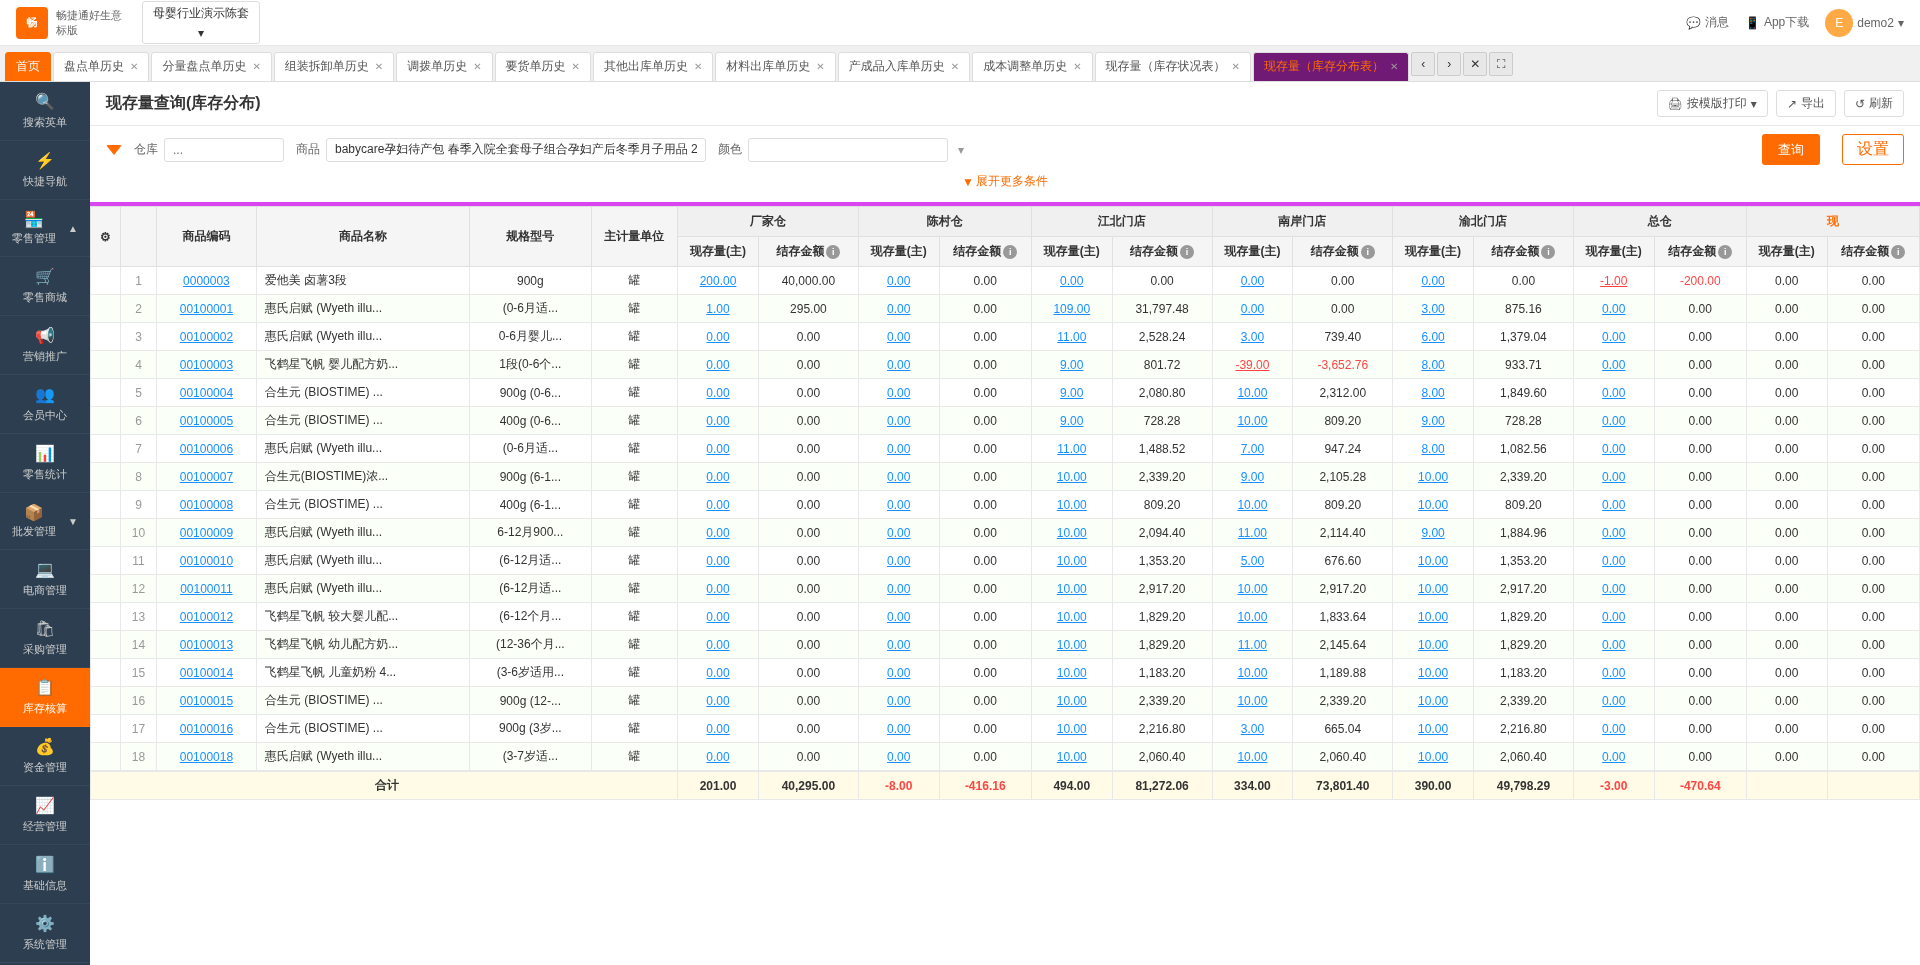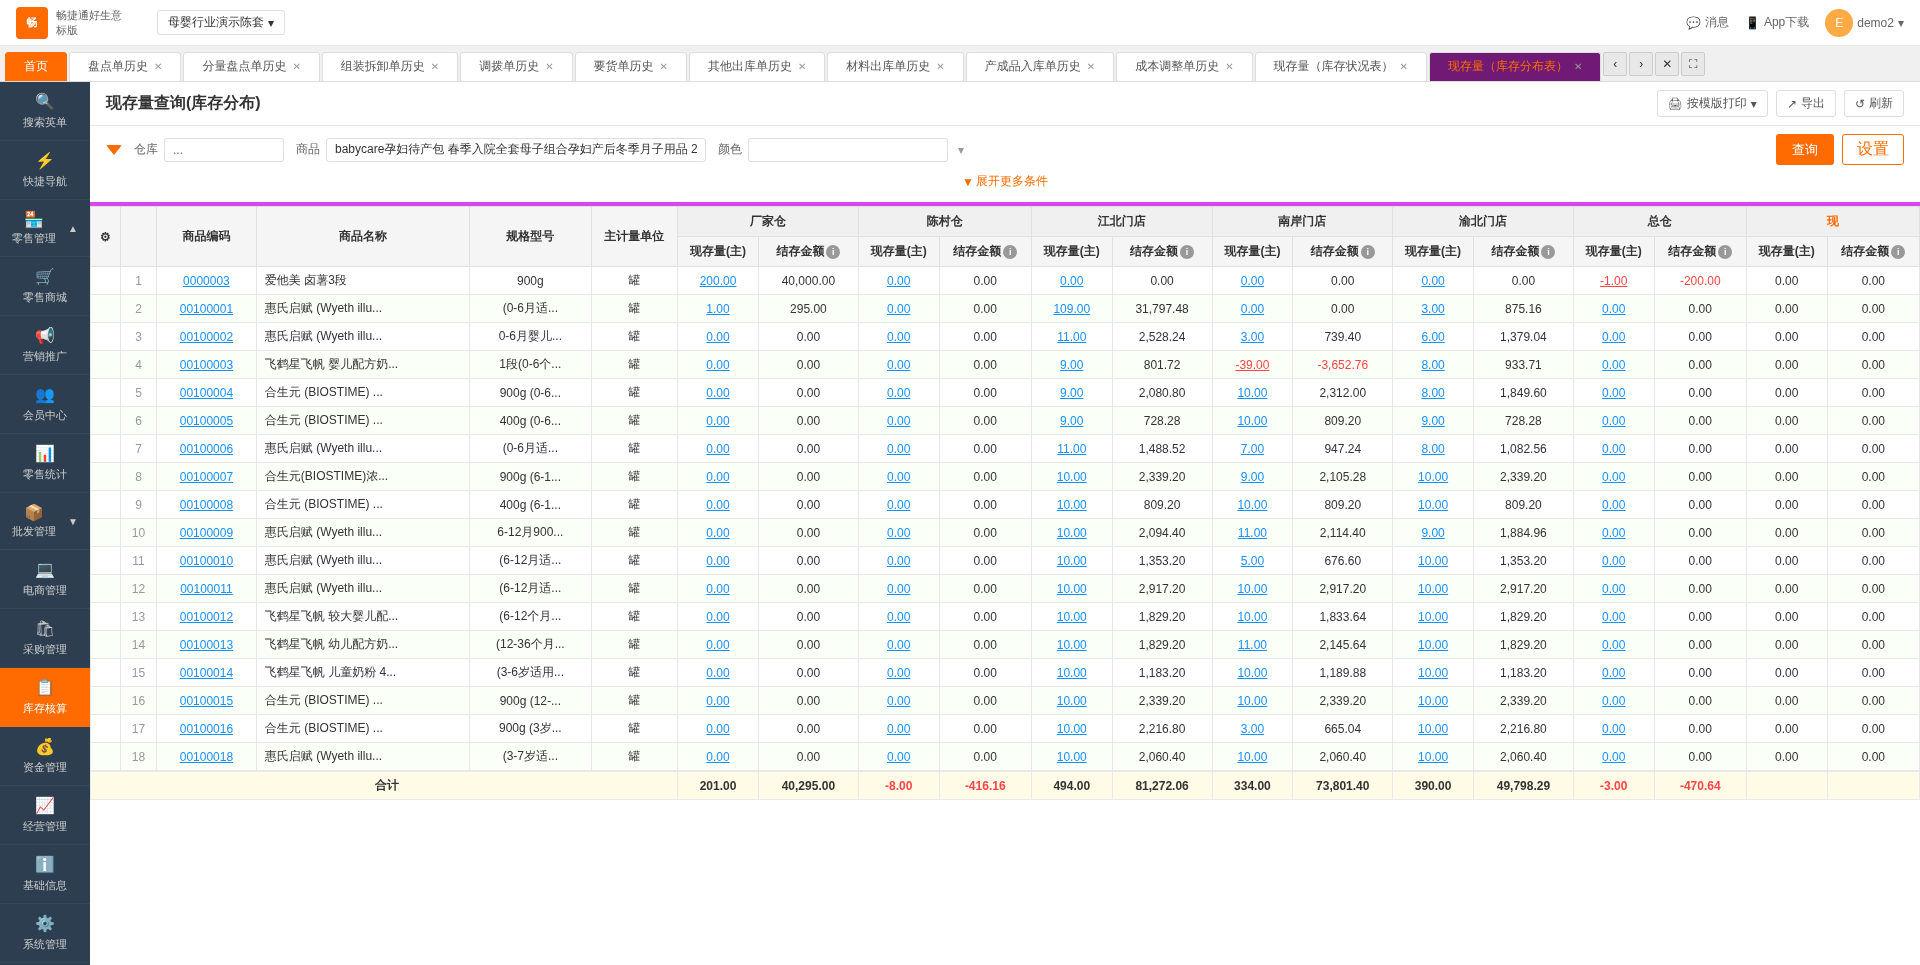--- a/index.html
+++ b/index.html
@@ -18,21 +18,21 @@
     .top-action { display: flex; align-items: center; gap: 4px; color: #666; font-size: 12px; cursor: pointer; }
     .avatar { width: 28px; height: 28px; border-radius: 50%; background: #ffaa44; display: flex; align-items: center; justify-content: center; color: #fff; font-size: 12px; }
     
     
     .tab-bar {
       display: flex; align-items: center; background: #f0f0f0;
       height: 36px; padding: 0 4px; gap: 0; overflow: hidden;
       border-bottom: 1px solid #ddd;
     }
     .tab-item {
-      display: flex; align-items: center; padding: 0 18px; height: 30px;
+      display: flex; align-items: center; padding: 0 10px; height: 30px;
       background: #fff; border: 1px solid #ddd; border-radius: 3px 3px 0 0;
       margin: 0 1px; white-space: nowrap; font-size: 12px; color: #555;
       cursor: pointer; gap: 4px; position: relative; top: 3px;
     }
     .tab-item.active { background: #701a75; color: #ff6b00; border-bottom: 1px solid #fff; z-index: 2; }
     .tab-item .close-btn { color: #999; font-size: 10px; margin-left: 2px; }
     .tab-home { background: #ff6b00; color: #fff; border-color: #ff6b00; }
     .tab-nav-btn { width: 24px; height: 24px; background: #e8e8e8; border: 1px solid #ccc; display: flex; align-items: center; justify-content: center; cursor: pointer; border-radius: 2px; margin: 0 1px; }
     
     
@@ -126,21 +126,21 @@
 <div class="top-bar">
   <div class="logo-area">
     <div class="logo-icon">
       
       畅
     </div>
     <div class="logo-text">
       <div>畅捷通好生意</div>
       <div>标版</div>
     </div>
-    <div style="display:flex;align-items:center;gap:4px;margin-left:27px;border:1px solid #ddd;border-radius:3px;padding:3px 10px;cursor:pointer;">
+    <div style="display:flex;align-items:center;gap:4px;margin-left:12px;border:1px solid #ddd;border-radius:3px;padding:3px 10px;cursor:pointer;flex-direction:column;">
       <span>母婴行业演示陈套</span>
       <span>▾</span>
     </div>
   </div>
   <div class="top-right">
     <div class="top-action">
       <span>💬</span>
       <span>消息</span>
     </div>
     <div class="top-action">
@@ -320,21 +320,21 @@
           <span class="filter-label">商品</span>
           <input class="filter-input filter-input-wide" type="text" value="babycare孕妇待产包 春季入院全套母子组合孕妇产后冬季月子用品 22件套 ..." style="">
         </div>
 
         <div class="filter-item">
           <span class="filter-label">颜色</span>
           <input class="filter-input filter-input-color" type="text" style="">
           <span style="margin-left:4px;color:#999;">▾</span>
         </div>
 
-        <div style="margin-left:auto;display:flex;gap:8px;">
+        <div style="margin-left:auto;display:flex;gap:22px;">
           <button class="orange-btn">查询</button>
           <button class="white-btn">设置</button>
         </div>
       </div>
 
       <div class="expand-conditions">
         <div class="expand-btn">
           <span>▼</span>
           <span>展开更多条件</span>
         </div>

